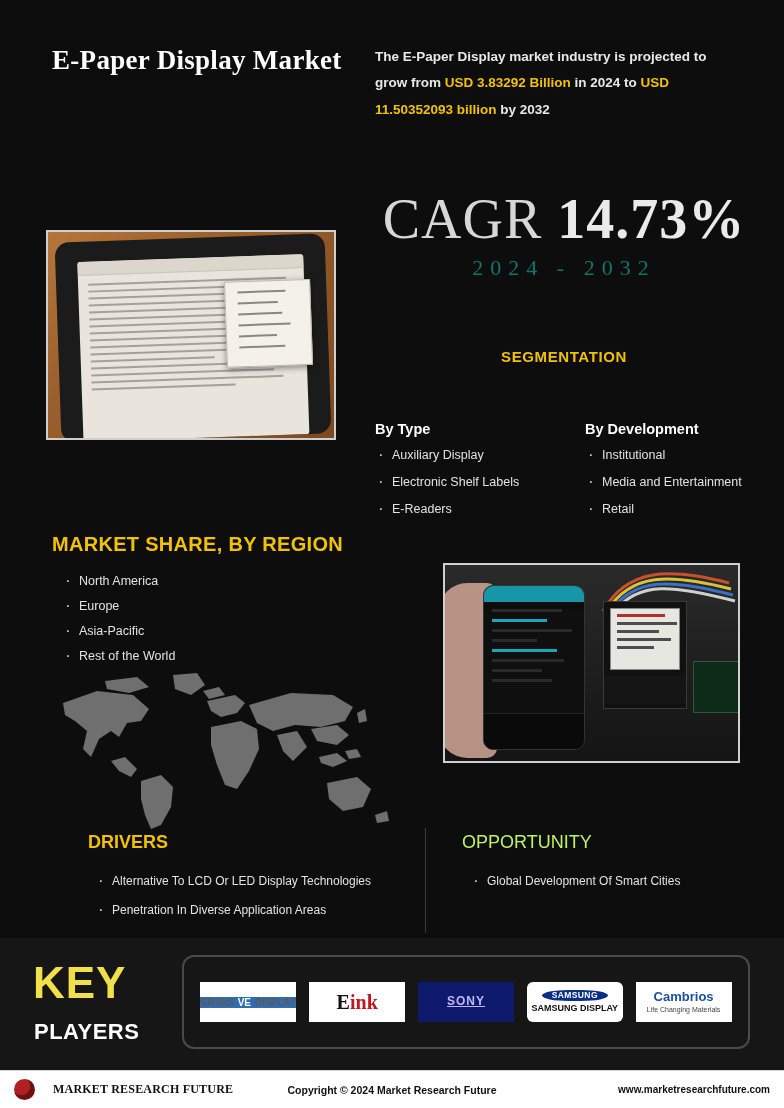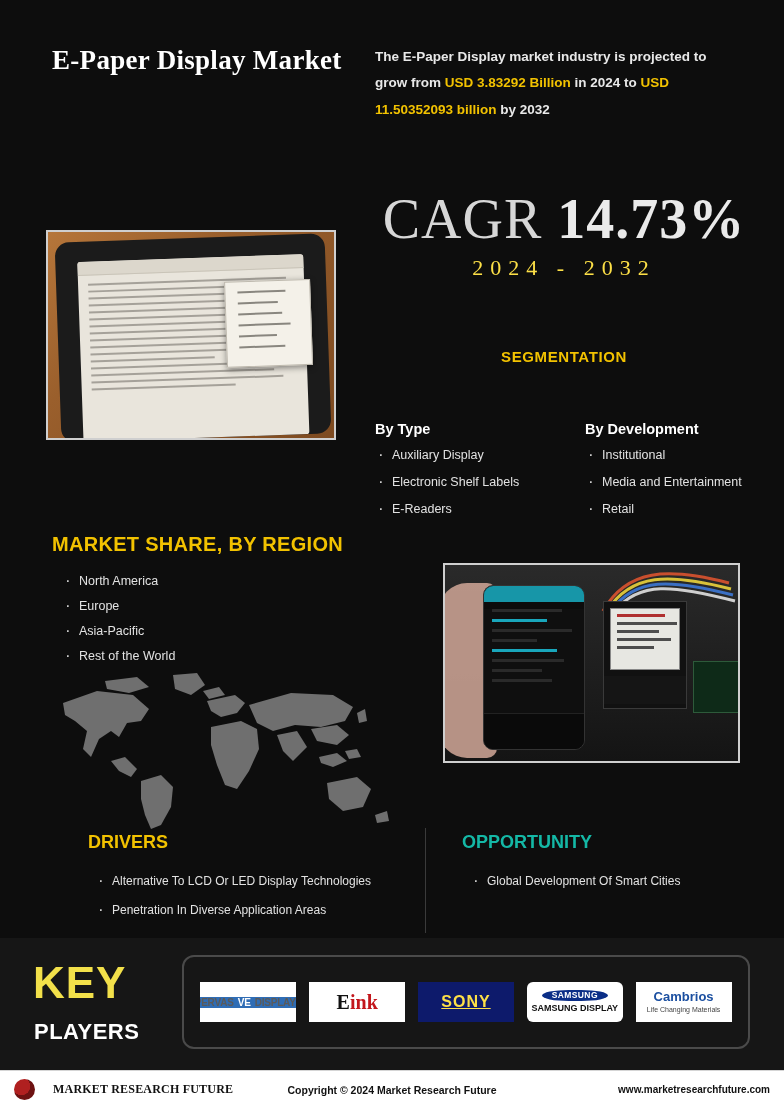--- a/index.html
+++ b/index.html
@@ -121,21 +121,21 @@
     font-size: 56px;
     color: #d7d7d7;
     letter-spacing: 1px;
     line-height: 1.05;
     white-space: nowrap;
   }
   .cagr .main b { font-weight: bold; color: #eaeaea; }
   .cagr .years {
     margin-top: 6px;
     font-size: 22px;
-    color: #fde047;
+    color: #0f766e;
     letter-spacing: 7px;
     font-family: "Liberation Serif", serif;
   }
 
   
   .seg-title {
     position: absolute;
     left: 374px;
     top: 348px;
     width: 380px;
@@ -246,21 +246,21 @@
     position: absolute; left: 152px; top: 0px; width: 140px; height: 46px;
   }
 
   
   .drv-title {
     position: absolute; left: 88px; top: 832px;
     font-size: 18px; font-weight: bold; color: #f2c200;
   }
   .opp-title {
     position: absolute; left: 462px; top: 832px;
-    font-size: 18px; font-weight: bold; color: #14b8a6;
+    font-size: 18px; font-weight: normal; color: #bef264;
   }
   .drv-list { position: absolute; left: 95px; top: 873px; width: 330px; }
   .opp-list { position: absolute; left: 470px; top: 873px; width: 300px; }
   .drv-list li, .opp-list li { font-size: 12px; margin-bottom: 13px; }
 
   .vdiv {
     position: absolute; left: 425px; top: 828px;
     width: 1px; height: 105px; background: #3a3a3a;
   }
 
@@ -290,21 +290,21 @@
   .logo {
     width: 96px; height: 40px; background: #ffffff;
     display: flex; align-items: center; justify-content: center;
     font-size: 11px; font-weight: bold; color: #222; text-align: center;
     line-height: 1.1; overflow: hidden;
   }
   .logo.pervasive { font-size: 10px; color: #5a5a5a; letter-spacing: -.2px; }
   .logo.pervasive span { background: #2f6db5; color: #fff; padding: 0 2px; }
   .logo.eink { color: #c3161c; font-size: 20px; font-family: "Liberation Serif", serif; }
   .logo.eink b { color:#111; }
-  .logo.sony { background: #0d1a6b; color: #fde047; font-size: 16px; letter-spacing: 1px; text-decoration: underline; }
+  .logo.sony { background: #0d1a6b; color: #c4b5fd; font-size: 12px; letter-spacing: 1px; text-decoration: underline; }
   .logo.samsung {
     flex-direction: column; font-size: 8.5px; color: #0b2e87; padding: 3px 0; border-radius: 6px;
   }
   .logo.samsung .top {
     background:#0b2e87; color:#fff; border-radius: 50%/60%;
     padding: 1px 10px; font-size: 8.5px; letter-spacing: .4px;
   }
   .logo.samsung .bot { margin-top: 3px; color:#111; font-size: 9px; }
   .logo.cambrios { flex-direction: column; color: #1b4fa0; font-size: 13px; padding: 3px 2px;}
   .logo.cambrios .sub { color: #444; font-size: 7px; font-weight: normal; margin-top: 2px; }

